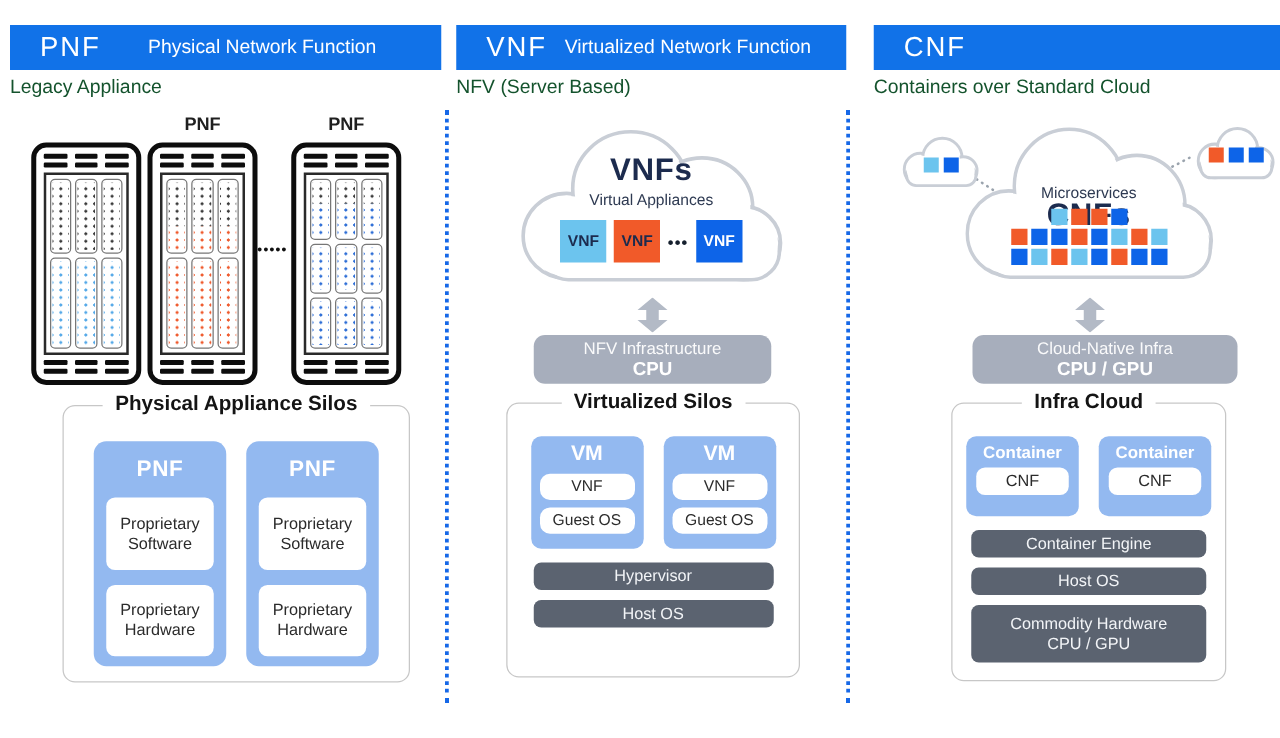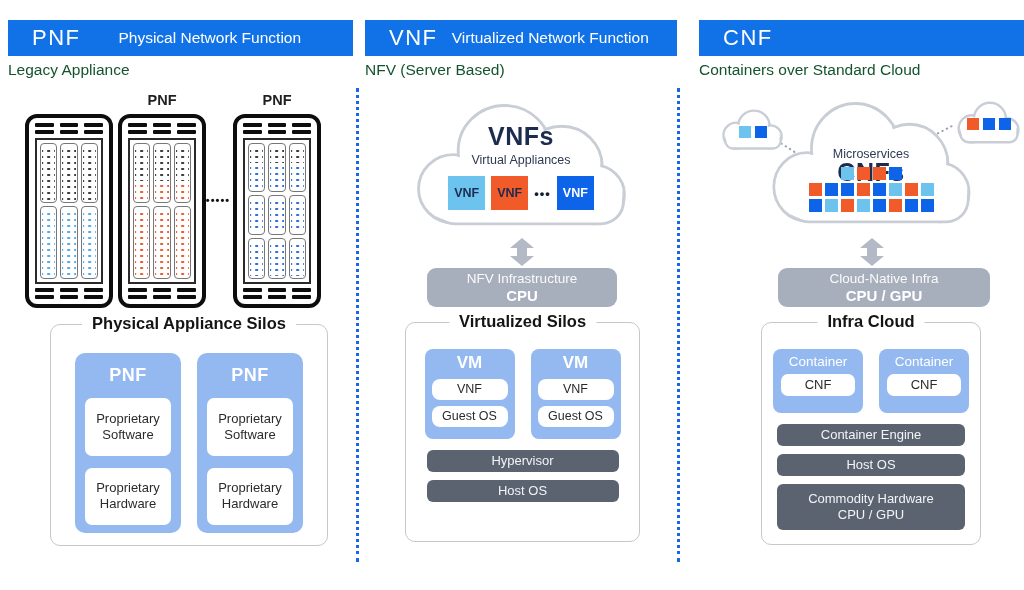--- a/index.html
+++ b/index.html
@@ -64,21 +64,21 @@
     justify-content:center; text-align:center; font-size:13px; color:#2b2b2b; line-height:1.25; }
   .app-card .white-box { height:60px; }
 
   .vm-card { width:90px; height:90px; background:var(--card-blue,#93b9f0); border-radius:8px;
     padding:4px 7px; display:flex; flex-direction:column; gap:6px; margin-top:26px; }
   .vm-title { text-align:center; color:#fff; font-weight:700; font-size:17px; }
   .vm-card .white-box { height:21px; font-size:12.5px; border-radius:8px; }
 
   .ct-card { width:90px; height:64px; background:var(--card-blue,#93b9f0); border-radius:8px;
     padding:5px 8px; display:flex; flex-direction:column; gap:5px; margin-top:26px; }
-  .ct-title { text-align:center; color:#fff; font-weight:400; font-size:13.5px; }
+  .ct-title { text-align:center; color:#fff; font-weight:700; font-size:13.5px; }
   .ct-card .white-box { height:22px; font-size:13px; border-radius:7px; }
 
   .layer-stack { display:flex; flex-direction:column; gap:8px; align-items:center; margin-top:11px; }
   .layer-bar { width:192px; height:22px; background:var(--dark-bar,#5b6370); border-radius:6px;
     color:#f2f4f7; display:flex; flex-direction:column; align-items:center; justify-content:center;
     font-size:13px; text-align:center; line-height:1.2; }
   #cnf-silos .layer-bar { width:188px; }
   .layer-bar.tall { height:46px; }
 
   

